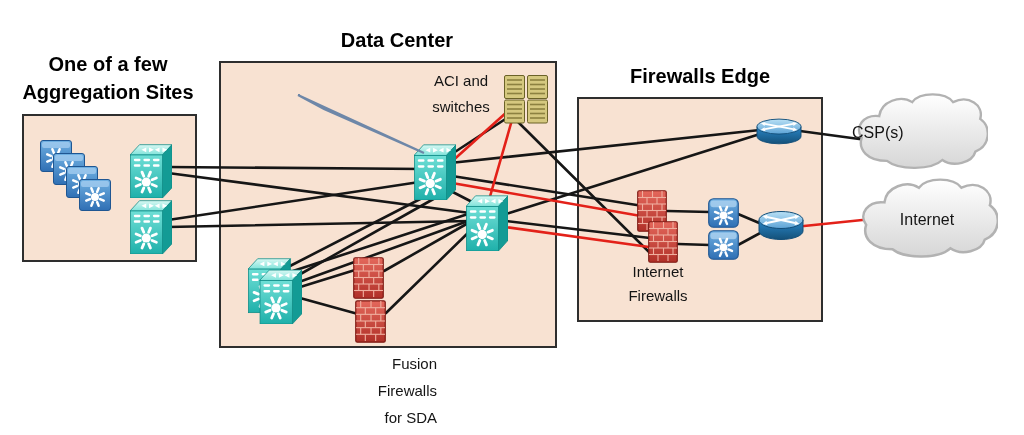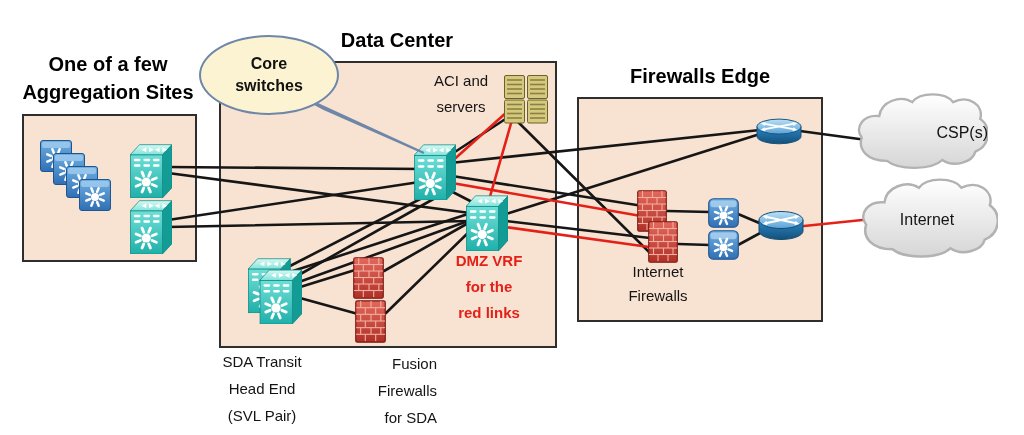--- a/index.html
+++ b/index.html
@@ -88,50 +88,42 @@
       <line x1="449" y1="164" x2="508" y2="111" stroke="#e32119" stroke-width="2.6" stroke-linecap="round"></line>
       <line x1="489" y1="200" x2="514" y2="113" stroke="#e32119" stroke-width="2.6" stroke-linecap="round"></line>
       <line x1="452" y1="183" x2="641" y2="216" stroke="#e32119" stroke-width="2.6" stroke-linecap="round"></line>
       <line x1="505" y1="227" x2="649" y2="247" stroke="#e32119" stroke-width="2.6" stroke-linecap="round"></line>
       <line x1="804" y1="226" x2="872" y2="219" stroke="#e32119" stroke-width="2.6" stroke-linecap="round"></line>
     </svg>
 
   <svg class="cloudsvg" style="left:852px;top:90px" width="136" height="84" viewBox="0 0 140 90" preserveAspectRatio="none">
     <path d="M36,76 C16,76 6,64 10,51 C2,40 12,26 28,28 C30,12 50,5 62,13 C70,2 96,2 104,13 C120,5 136,16 132,31 C144,40 142,60 127,66 C124,78 104,83 93,75 C82,86 48,86 36,76 Z" fill="url(#g-cloud)" stroke="#b2b2b2" stroke-width="2.5"></path>
   </svg>
-  <div class="lbl" style="left:852px;top:120px;width:136px;text-align:right;font-size:16px">CSP(s)</div>
+  <div class="lbl" style="left:852px;top:120px;width:136px;text-align:left;font-size:16px">CSP(s)</div>
 
   <svg class="cloudsvg" style="left:856px;top:175px" width="142" height="88" viewBox="0 0 140 90" preserveAspectRatio="none">
     <path d="M36,76 C16,76 6,64 10,51 C2,40 12,26 28,28 C30,12 50,5 62,13 C70,2 96,2 104,13 C120,5 136,16 132,31 C144,40 142,60 127,66 C124,78 104,83 93,75 C82,86 48,86 36,76 Z" fill="url(#g-cloud)" stroke="#b2b2b2" stroke-width="2.5"></path>
   </svg>
   <div class="lbl" style="left:856px;top:207px;width:142px;text-align:center;font-size:16px">Internet</div>
 
   <div class="lbl title" style="left:10px;top:50px;width:196px;text-align:center">One of a few
 Aggregation Sites</div>
   <div class="lbl title" style="left:297px;top:26px;width:200px;text-align:center">Data Center</div>
   <div class="lbl title" style="left:577px;top:62px;width:246px;text-align:center">Firewalls Edge</div>
   <div class="lbl" style="left:420px;top:68px;width:82px;text-align:center">ACI and
-servers</div>
-  <div class="lbl red" style="left:437px;top:248px;width:104px;text-align:center">DMZ VRF
-for the
-red links</div>
-  <div class="lbl" style="left:210px;top:348px;width:104px;text-align:center;line-height:27px">SDA Transit
-Head End
-(SVL Pair)</div>
+switches</div>
   <div class="lbl" style="left:337px;top:350px;width:100px;text-align:right;line-height:27px">Fusion
 Firewalls
 for SDA</div>
   <div class="lbl" style="left:608px;top:260px;width:100px;text-align:center;line-height:24px">Internet
 Firewalls</div>
 
   <svg id="tail" width="1024" height="435">
     <polygon points="298,95 324,109 424,153" fill="#fcf3d2" stroke="#6e87a8" stroke-width="2"></polygon>
   </svg>
-  <div class="bubble" style="left:199px;top:35px;width:140px;height:80px">Core
-switches</div>
 
 <div class="node" style="left: 40px; top: 140px; width: 72px; height: 72px;">
       <svg viewBox="0 0 72 72" preserveAspectRatio="none">
         <g>
           <rect x="0.5" y="0.5" width="31" height="31" rx="2.5" fill="url(#g-blue)" stroke="#1f5692" stroke-width="1"></rect>
           <rect x="2" y="2" width="28" height="6" rx="2" fill="#a5cdf0" opacity="0.75"></rect>
           <circle cx="16" cy="18" r="3.9899999999999998" fill="#fff"></circle>
           <line x1="21.09057622413719" y1="20.108585712331646" x2="24.776855558857225" y2="21.635492607468354" stroke="#fff" stroke-width="2.47" stroke-linecap="round"></line>
           <line x1="18.108585712331646" y1="23.09057622413719" x2="19.635492607468354" y2="26.776855558857225" stroke="#fff" stroke-width="2.47" stroke-linecap="round"></line>
           <line x1="13.891414287668356" y1="23.09057622413719" x2="12.364507392531648" y2="26.776855558857225" stroke="#fff" stroke-width="2.47" stroke-linecap="round"></line>

